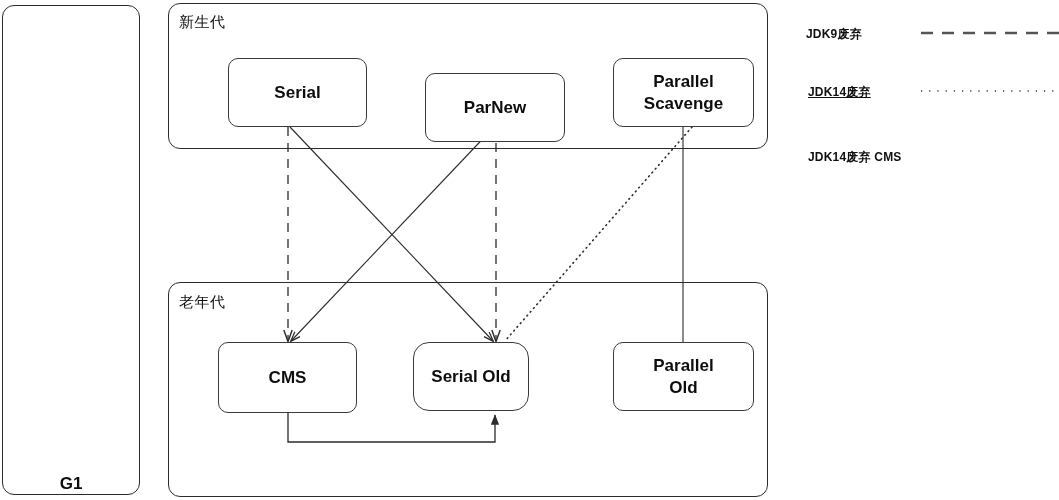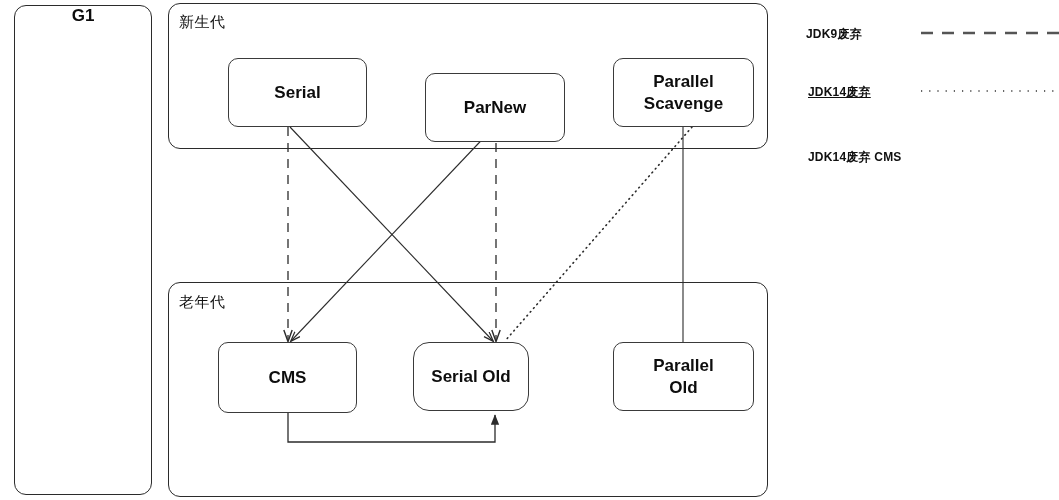--- a/index.html
+++ b/index.html
@@ -55,26 +55,25 @@
     line-height: 1.25;
     z-index: 3;
   }
   .g1-box {
     position: absolute;
     border: 1.3px solid #2b2b2b;
     border-radius: 12px;
     background: #ffffff;
     box-sizing: border-box;
     display: flex;
-    align-items: flex-start;
+    align-items: flex-end;
     justify-content: center;
     font-size: 17px;
     font-weight: bold;
     color: #0d0d0d;
-    margin-left: 12px;
   }
   .legend-label {
     position: absolute;
     font-size: 12px;
     font-weight: bold;
     color: #101010;
     white-space: nowrap;
     letter-spacing: 0.2px;
   }
   .note-text {

